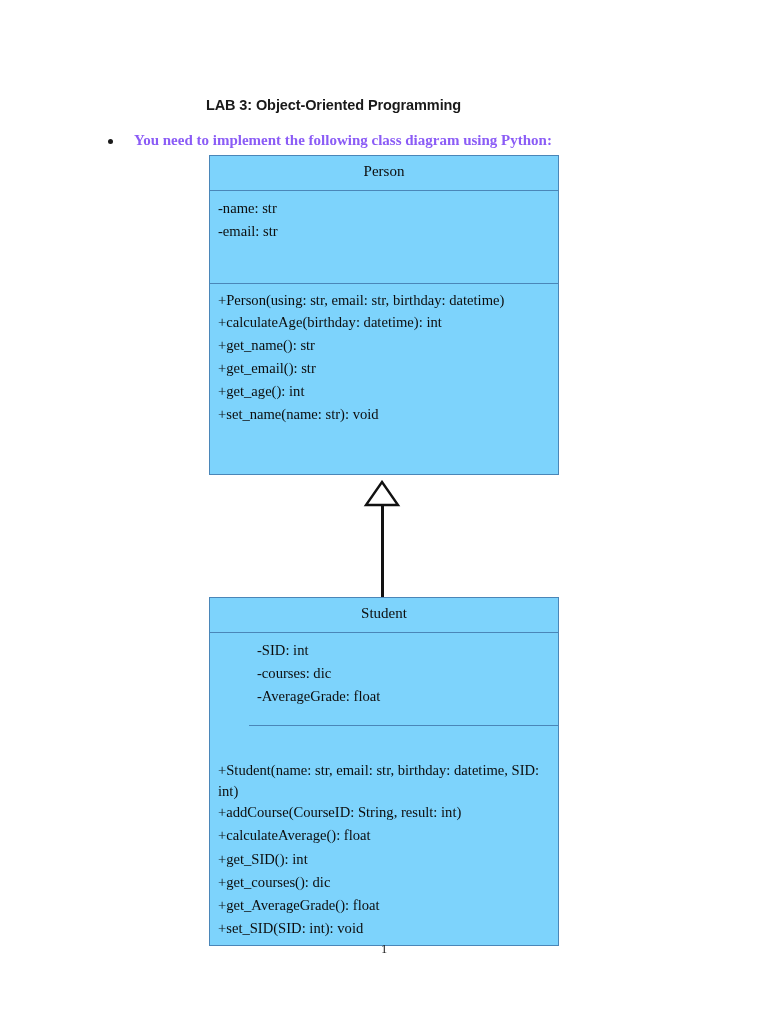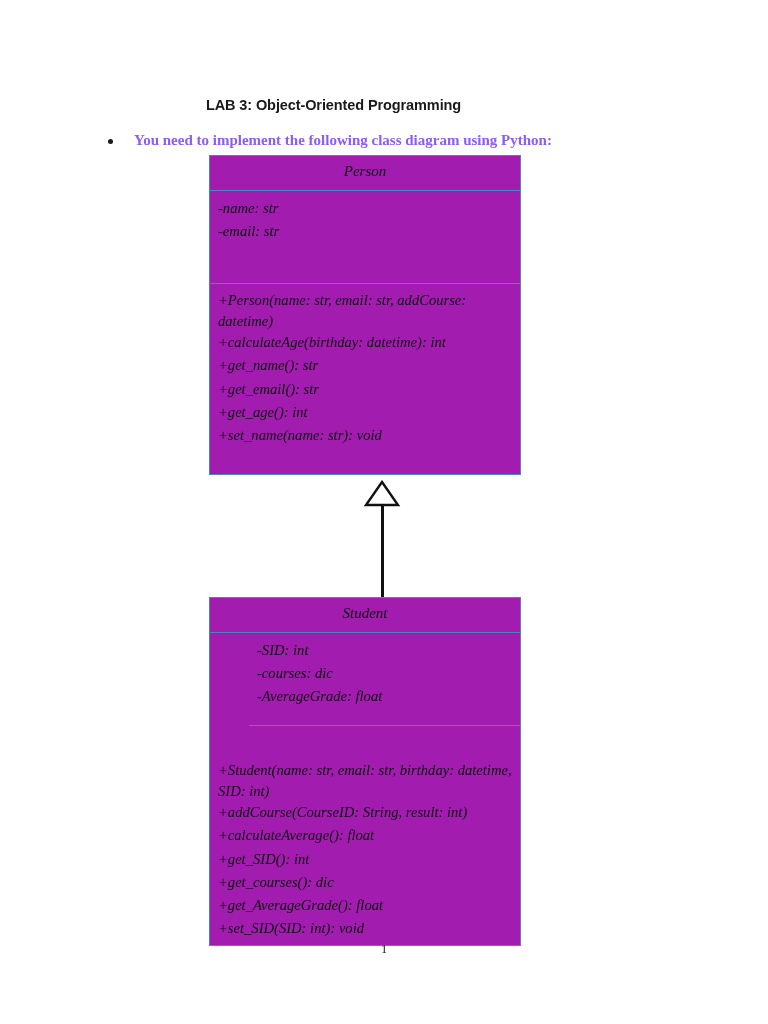--- a/index.html
+++ b/index.html
@@ -58,25 +58,24 @@
     font-size: 15px;
     color: #8b5cf6;
     white-space: nowrap;
     line-height: 1.25;
   }
 
   
   .uml-box {
     position: absolute;
     left: 209px;
-    width: 312px;
+    width: 350px;
     border: 1.3px solid #4a86b8;
     box-sizing: border-box;
-    background: #a21caf;
-    font-style: italic;
+    background: #7dd3fc;
   }
   #person-box  { top: 155px; }
   #student-box { top: 597px; }
 
   .uml-header {
     text-align: center;
     font-family: "Liberation Serif", serif;
     font-size: 15px;
     color: #0d0d0d;
     border-bottom: 1.3px solid #4a86b8;
@@ -146,21 +145,21 @@
     <span class="bullet-text">You need to implement the following class diagram using Python:</span>
   </div>
 
   <div class="uml-box" id="person-box">
     <div class="uml-header">Person</div>
     <div class="uml-compartment attrs">
       <div class="uml-line">-name: str</div>
       <div class="uml-line">-email: str</div>
     </div>
     <div class="uml-compartment methods">
-      <div class="uml-line wrapped">+Person(name: str, email: str, addCourse: datetime)</div>
+      <div class="uml-line wrapped">+Person(using: str, email: str, birthday: datetime)</div>
       <div class="uml-line">+calculateAge(birthday: datetime): int</div>
       <div class="uml-line">+get_name(): str</div>
       <div class="uml-line">+get_email(): str</div>
       <div class="uml-line">+get_age(): int</div>
       <div class="uml-line">+set_name(name: str): void</div>
     </div>
   </div>
 
   <div class="inherit-line"></div>
   <svg class="inherit-triangle" viewBox="0 0 38 27">

